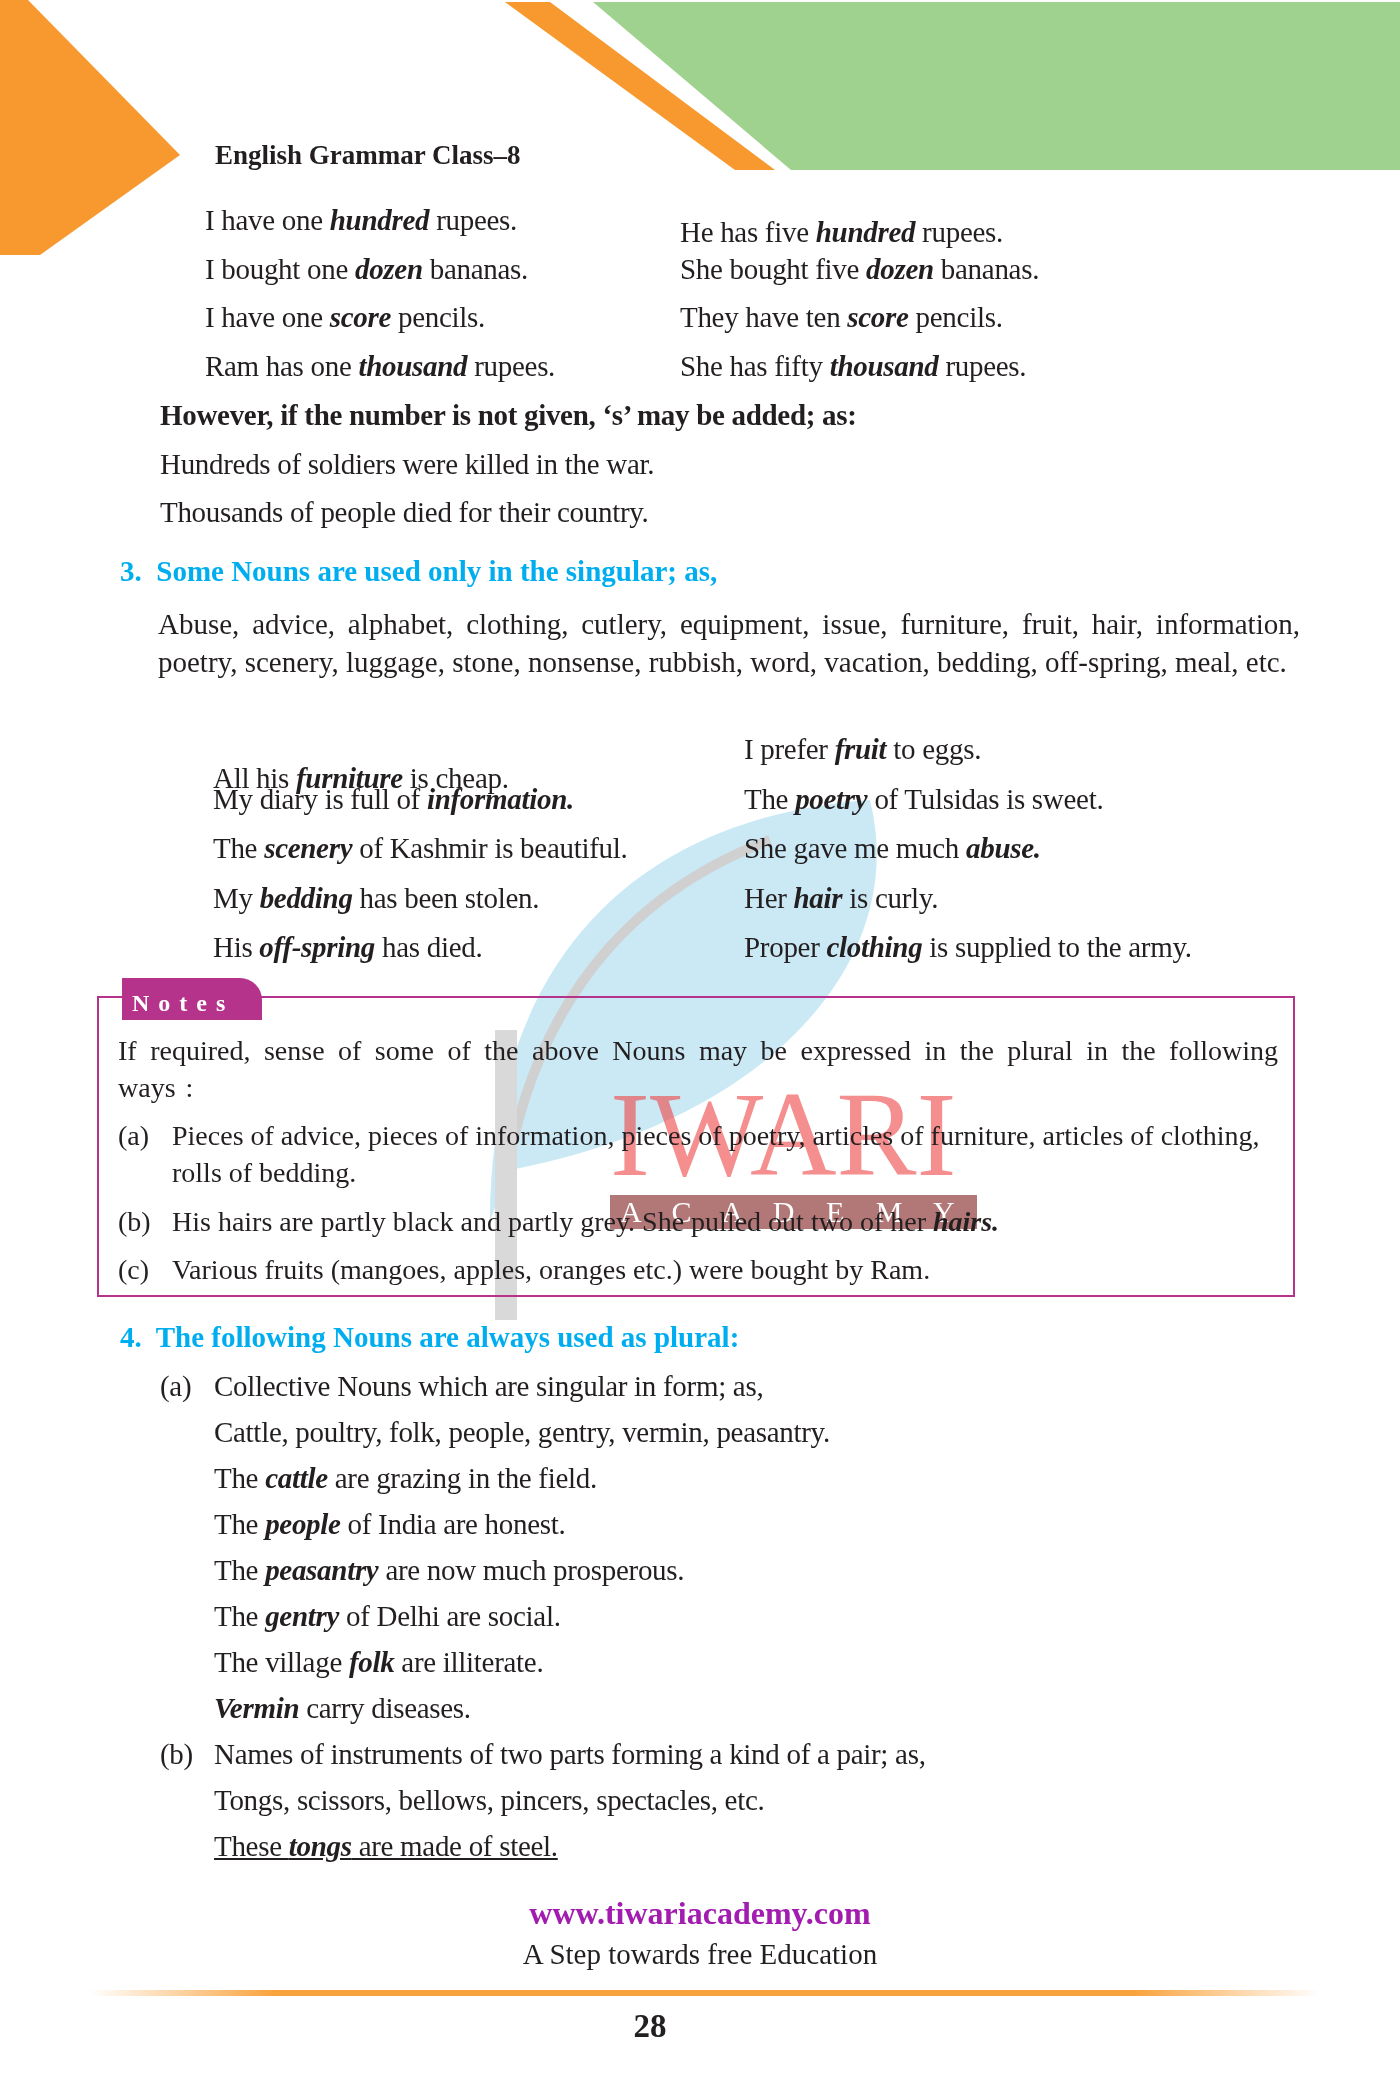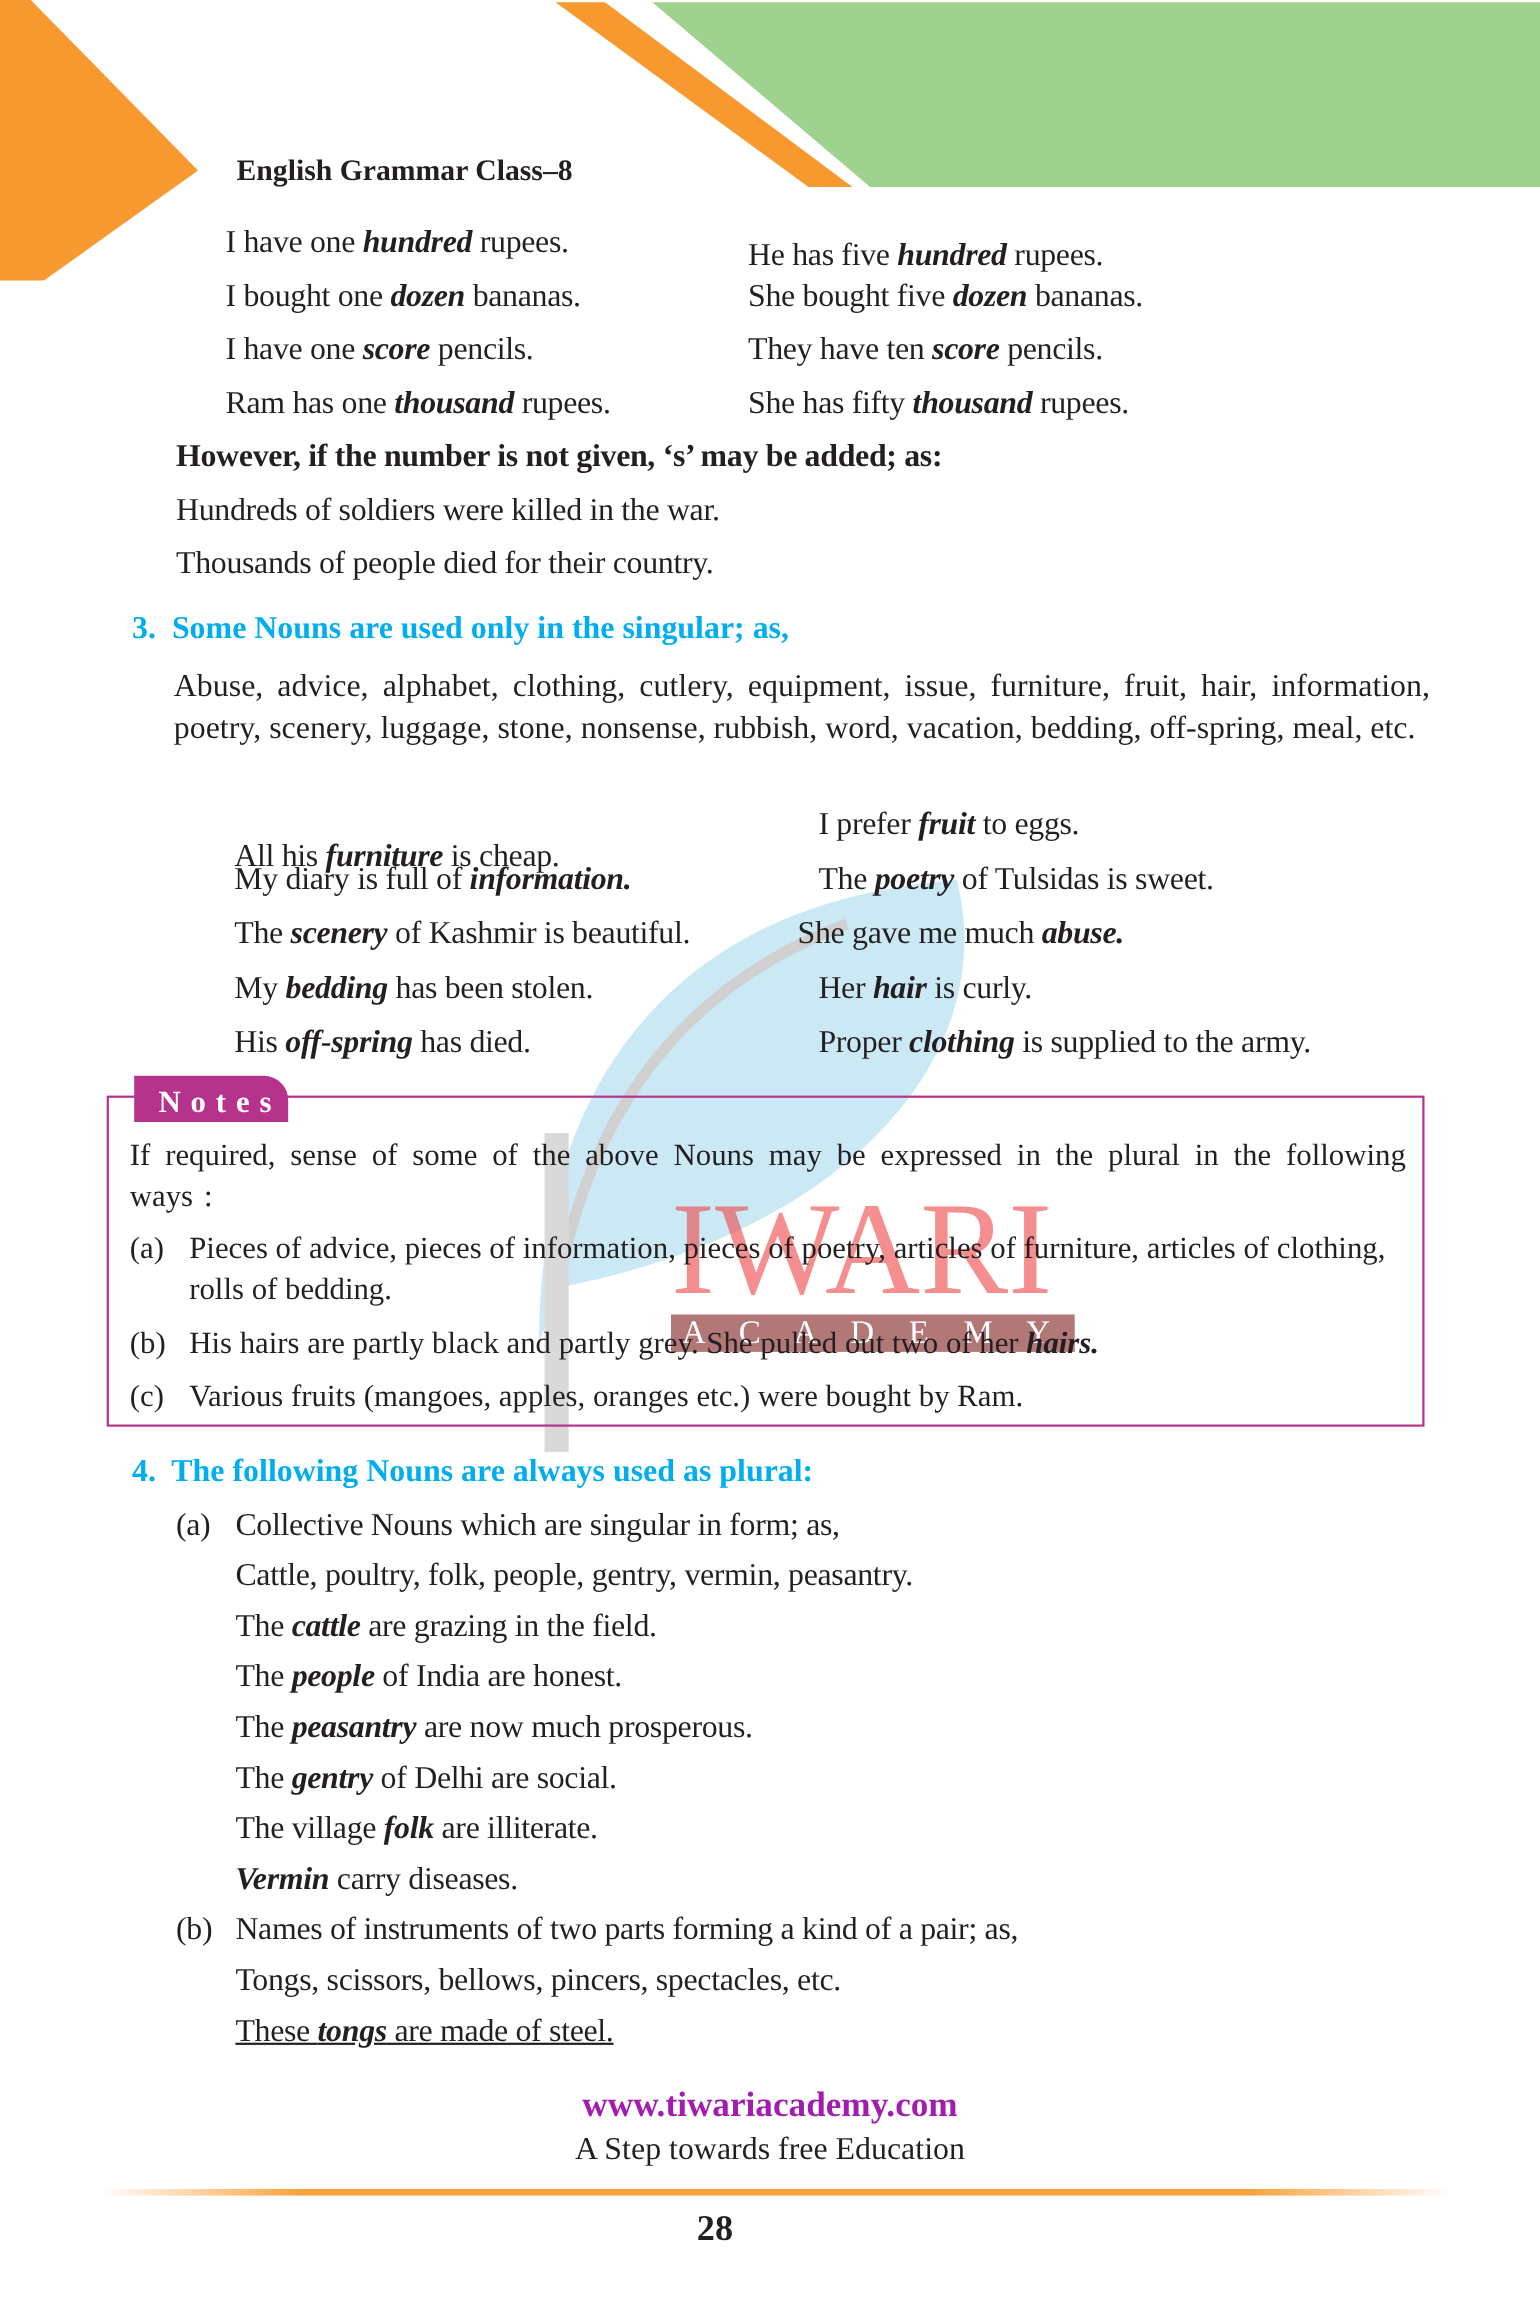--- a/index.html
+++ b/index.html
@@ -4,21 +4,21 @@
 <style>
 *{margin:0;padding:0;box-sizing:border-box}
 body{width:1400px;height:2100px;background:#fff;position:relative;overflow:hidden;font-family:"Liberation Serif","DejaVu Serif",serif;color:#231f20}
 .abs{position:absolute;white-space:nowrap}
 .t{font-size:29px;line-height:36px;letter-spacing:-0.3px}
 i,.it{font-style:italic;font-weight:bold}
 .hd{font-size:29px;font-weight:bold;color:#00aeef}
 .bold{font-weight:bold}
 .para{position:absolute;left:158px;width:1142px;font-size:29px;line-height:38px;text-align:justify}
 #notes-box{position:absolute;left:97px;top:996px;width:1198px;height:301px;border:2px solid #b5338a}
-#notes-tag{position:absolute;left:122px;top:978px;width:140px;height:42px;background:#b5338a;border-radius:0 22px 0 0;color:#fff;font-weight:bold;font-size:28px;letter-spacing:9px;padding-left:22px;line-height:50px;overflow:hidden}
+#notes-tag{position:absolute;left:122px;top:978px;width:140px;height:42px;background:#b5338a;border-radius:0 22px 0 0;color:#fff;font-weight:bold;font-size:24px;letter-spacing:9px;padding-left:10px;line-height:50px;overflow:hidden}
 .nl{font-size:28px;line-height:37px}
 .wm{position:absolute;pointer-events:none}
 </style>
 </head>
 <body>
 
 <svg class="wm" style="left:0;top:0" width="1400" height="260">
   <polygon points="0,0 28,0 180,155 40,255 0,255" fill="#f7992f"></polygon>
   <polygon points="505,2 550,2 775,170 735,170" fill="#f7992f"></polygon>
   <polygon points="593,2 1400,2 1400,170 791,170" fill="#a0d28f"></polygon>
@@ -49,21 +49,21 @@
 <div class="abs t" style="left:160px;top:494px">Thousands of people died for their country.</div>
 
 <div class="abs hd" style="left:120px;top:555px;white-space:pre">3.  Some Nouns are used only in the singular; as,</div>
 <div class="para" style="top:605px">Abuse, advice, alphabet, clothing, cutlery, equipment, issue, furniture, fruit, hair, information, poetry, scenery, luggage, stone, nonsense, rubbish, word, vacation, bedding, off-spring, meal, etc.</div>
 <div id="s3-rows">
     <div class="abs t" style="left: 213px; top: 760px;"><span>All his </span><span class="it">furniture</span><span> is cheap.</span></div>
     <div class="abs t" style="left: 744px; top: 731px;"><span>I prefer </span><span class="it">fruit</span><span> to eggs.</span></div>
     <div class="abs t" style="left: 213px; top: 780.5px;"><span>My diary is full of </span><span class="it">information.</span><span></span></div>
     <div class="abs t" style="left: 744px; top: 780.5px;"><span>The </span><span class="it">poetry</span><span> of Tulsidas is sweet.</span></div>
     <div class="abs t" style="left: 213px; top: 830px;"><span>The </span><span class="it">scenery</span><span> of Kashmir is beautiful.</span></div>
-    <div class="abs t" style="left: 725px; top: 830px;"><span>She gave me much </span><span class="it">abuse.</span><span></span></div>
+    <div class="abs t" style="left: 744px; top: 830px;"><span>She gave me much </span><span class="it">abuse.</span><span></span></div>
     <div class="abs t" style="left: 213px; top: 879.5px;"><span>My </span><span class="it">bedding</span><span> has been stolen.</span></div>
     <div class="abs t" style="left: 744px; top: 879.5px;"><span>Her </span><span class="it">hair</span><span> is curly.</span></div>
     <div class="abs t" style="left: 213px; top: 929px;"><span>His </span><span class="it">off-spring</span><span> has died.</span></div>
     <div class="abs t" style="left: 744px; top: 929px;"><span>Proper </span><span class="it">clothing</span><span> is supplied to the army.</span></div>
   </div>
 
 <div id="notes-box"></div>
 <div id="notes-tag">Notes</div>
 <div class="abs nl" style="left:118px;top:1032px;width:1160px;white-space:normal;text-align:justify;word-spacing:3px">If required, sense of some of the above Nouns may be expressed in the plural in the following ways :</div>
 <div class="abs nl" style="left:118px;top:1117px">(a)</div>

